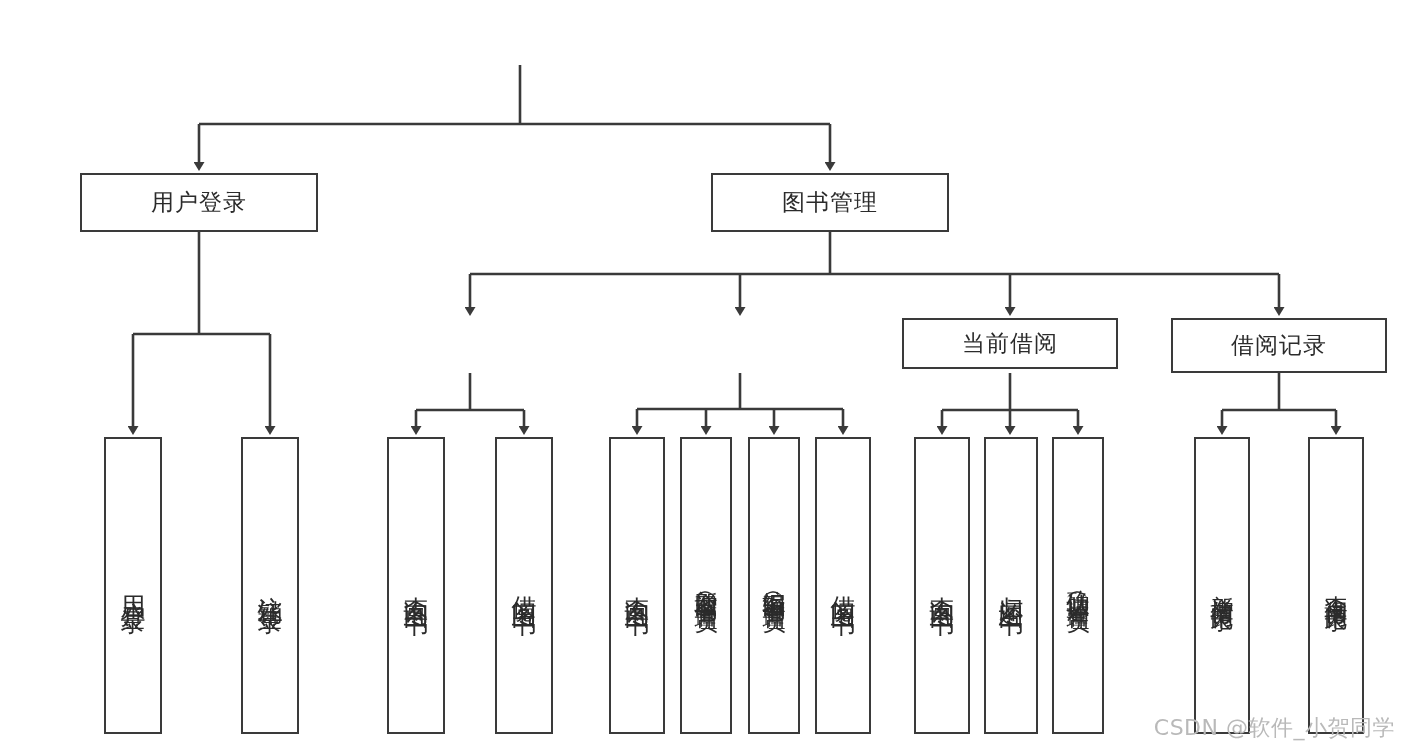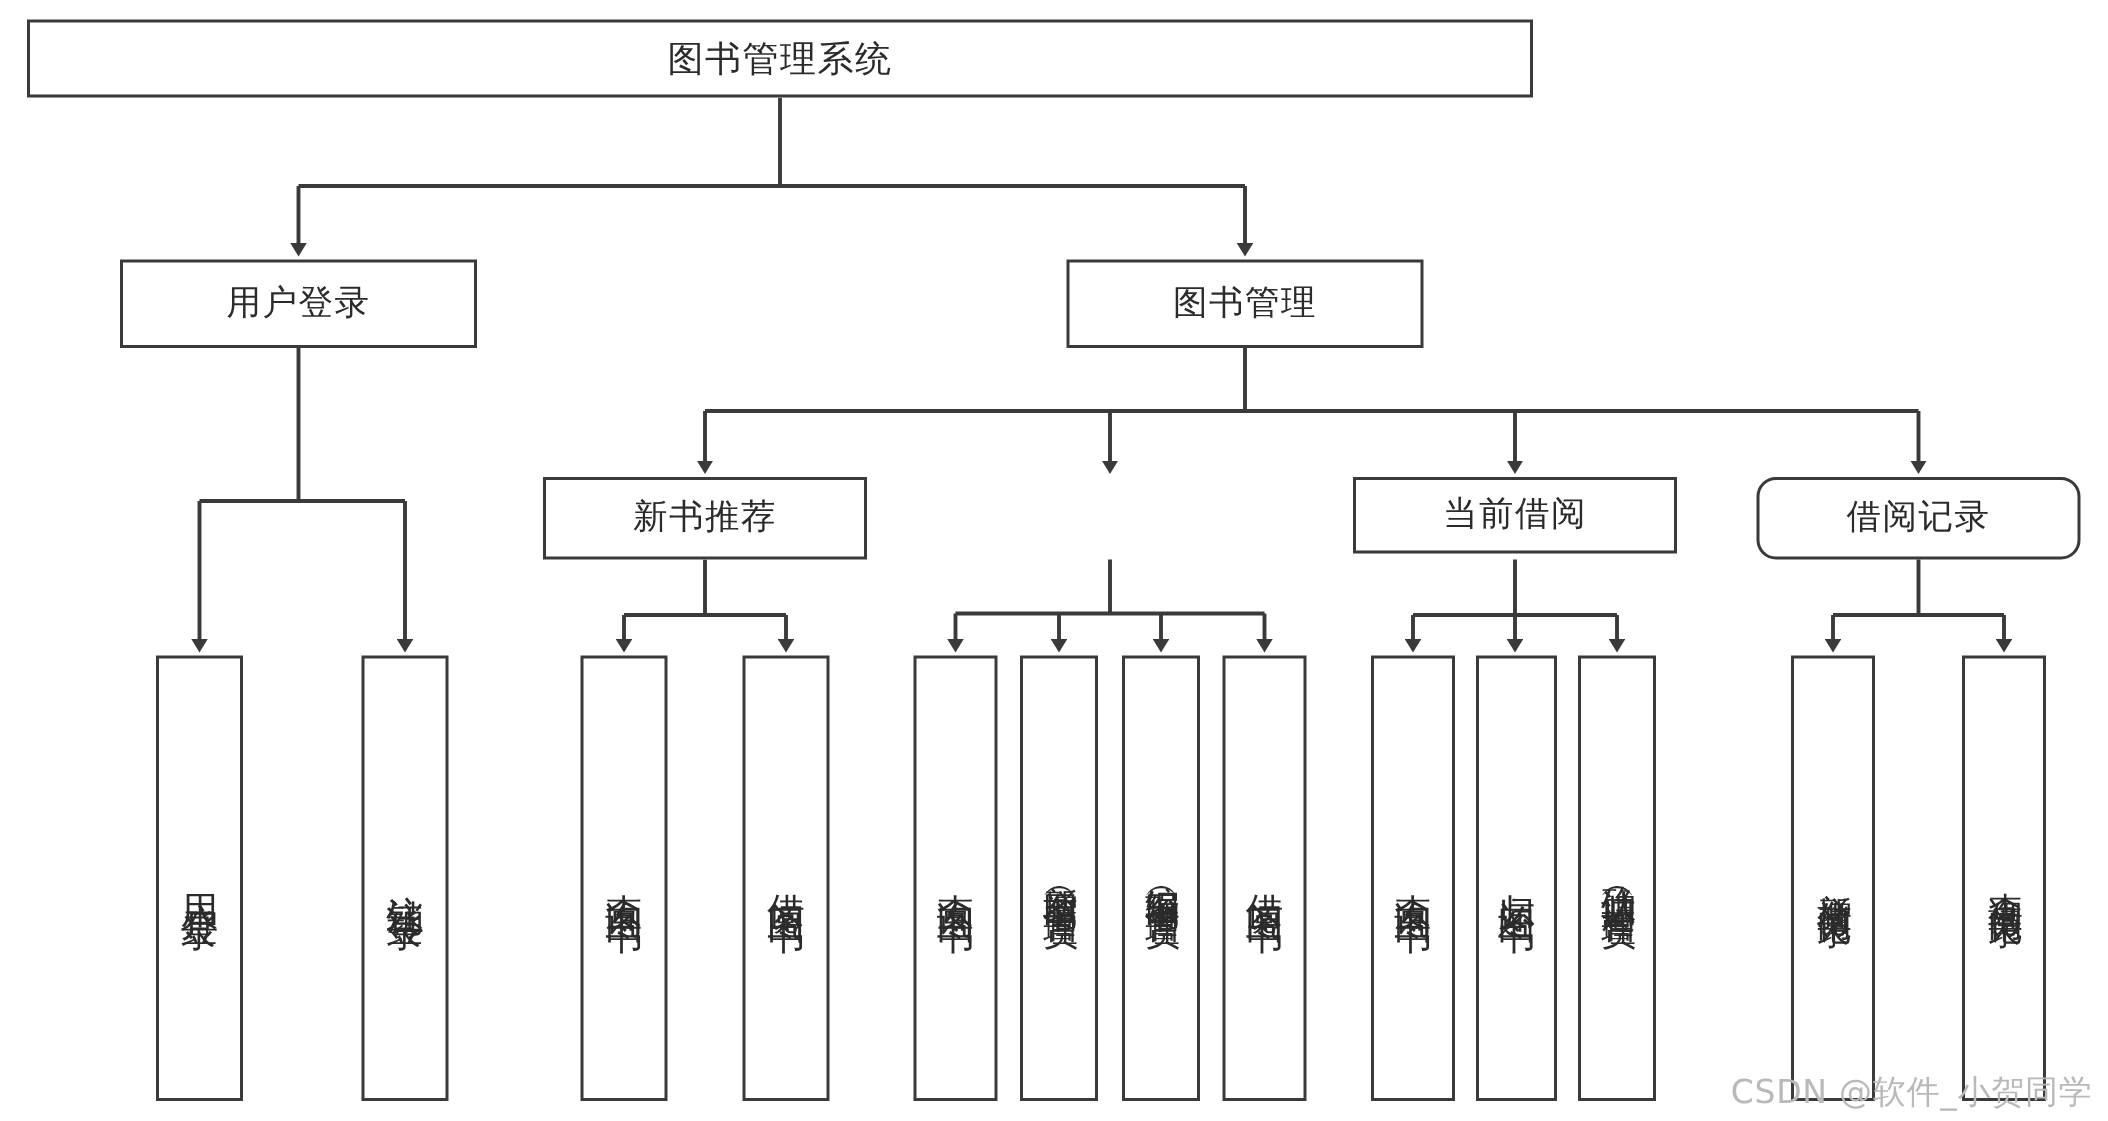--- a/index.html
+++ b/index.html
@@ -132,42 +132,36 @@
       <path d="M1010,410 L1010,427" marker-end="url(#arrow)"></path>
       <path d="M1078,410 L1078,427" marker-end="url(#arrow)"></path>
 
       <path d="M1279,373 L1279,410"></path>
       <path d="M1222,410 L1336,410"></path>
       <path d="M1222,410 L1222,427" marker-end="url(#arrow)"></path>
       <path d="M1336,410 L1336,427" marker-end="url(#arrow)"></path>
     </g>
   </svg>
 
-  <div class="node root horiz" style="left:18px; top:13px; width:1004px; height:52px;">
-    <span class="node-label">图书管理系统</span>
-  </div>
 
   <div class="node horiz" style="left:80px; top:173px; width:238px; height:59px;">
     <span class="node-label">用户登录</span>
   </div>
 
   <div class="node horiz" style="left:711px; top:173px; width:238px; height:59px;">
     <span class="node-label">图书管理</span>
   </div>
 
-  <div class="node horiz" style="left:362px; top:318px; width:216px; height:55px;">
-    <span class="node-label">新书推荐</span>
-  </div>
 
 
   <div class="node horiz" style="left:902px; top:318px; width:216px; height:51px;">
     <span class="node-label">当前借阅</span>
   </div>
 
-  <div class="node horiz" style="left:1171px; top:318px; width:216px; height:55px;border-radius:13px;">
+  <div class="node horiz" style="left:1171px; top:318px; width:216px; height:55px;">
     <span class="node-label">借阅记录</span>
   </div>
 
   <div class="node vert" style="left:104px; top:437px; width:58px; height:297px;">
     <span class="node-label">用户登录</span>
   </div>
 
   <div class="node vert" style="left:241px; top:437px; width:58px; height:297px;">
     <span class="node-label">注销登录</span>
   </div>

